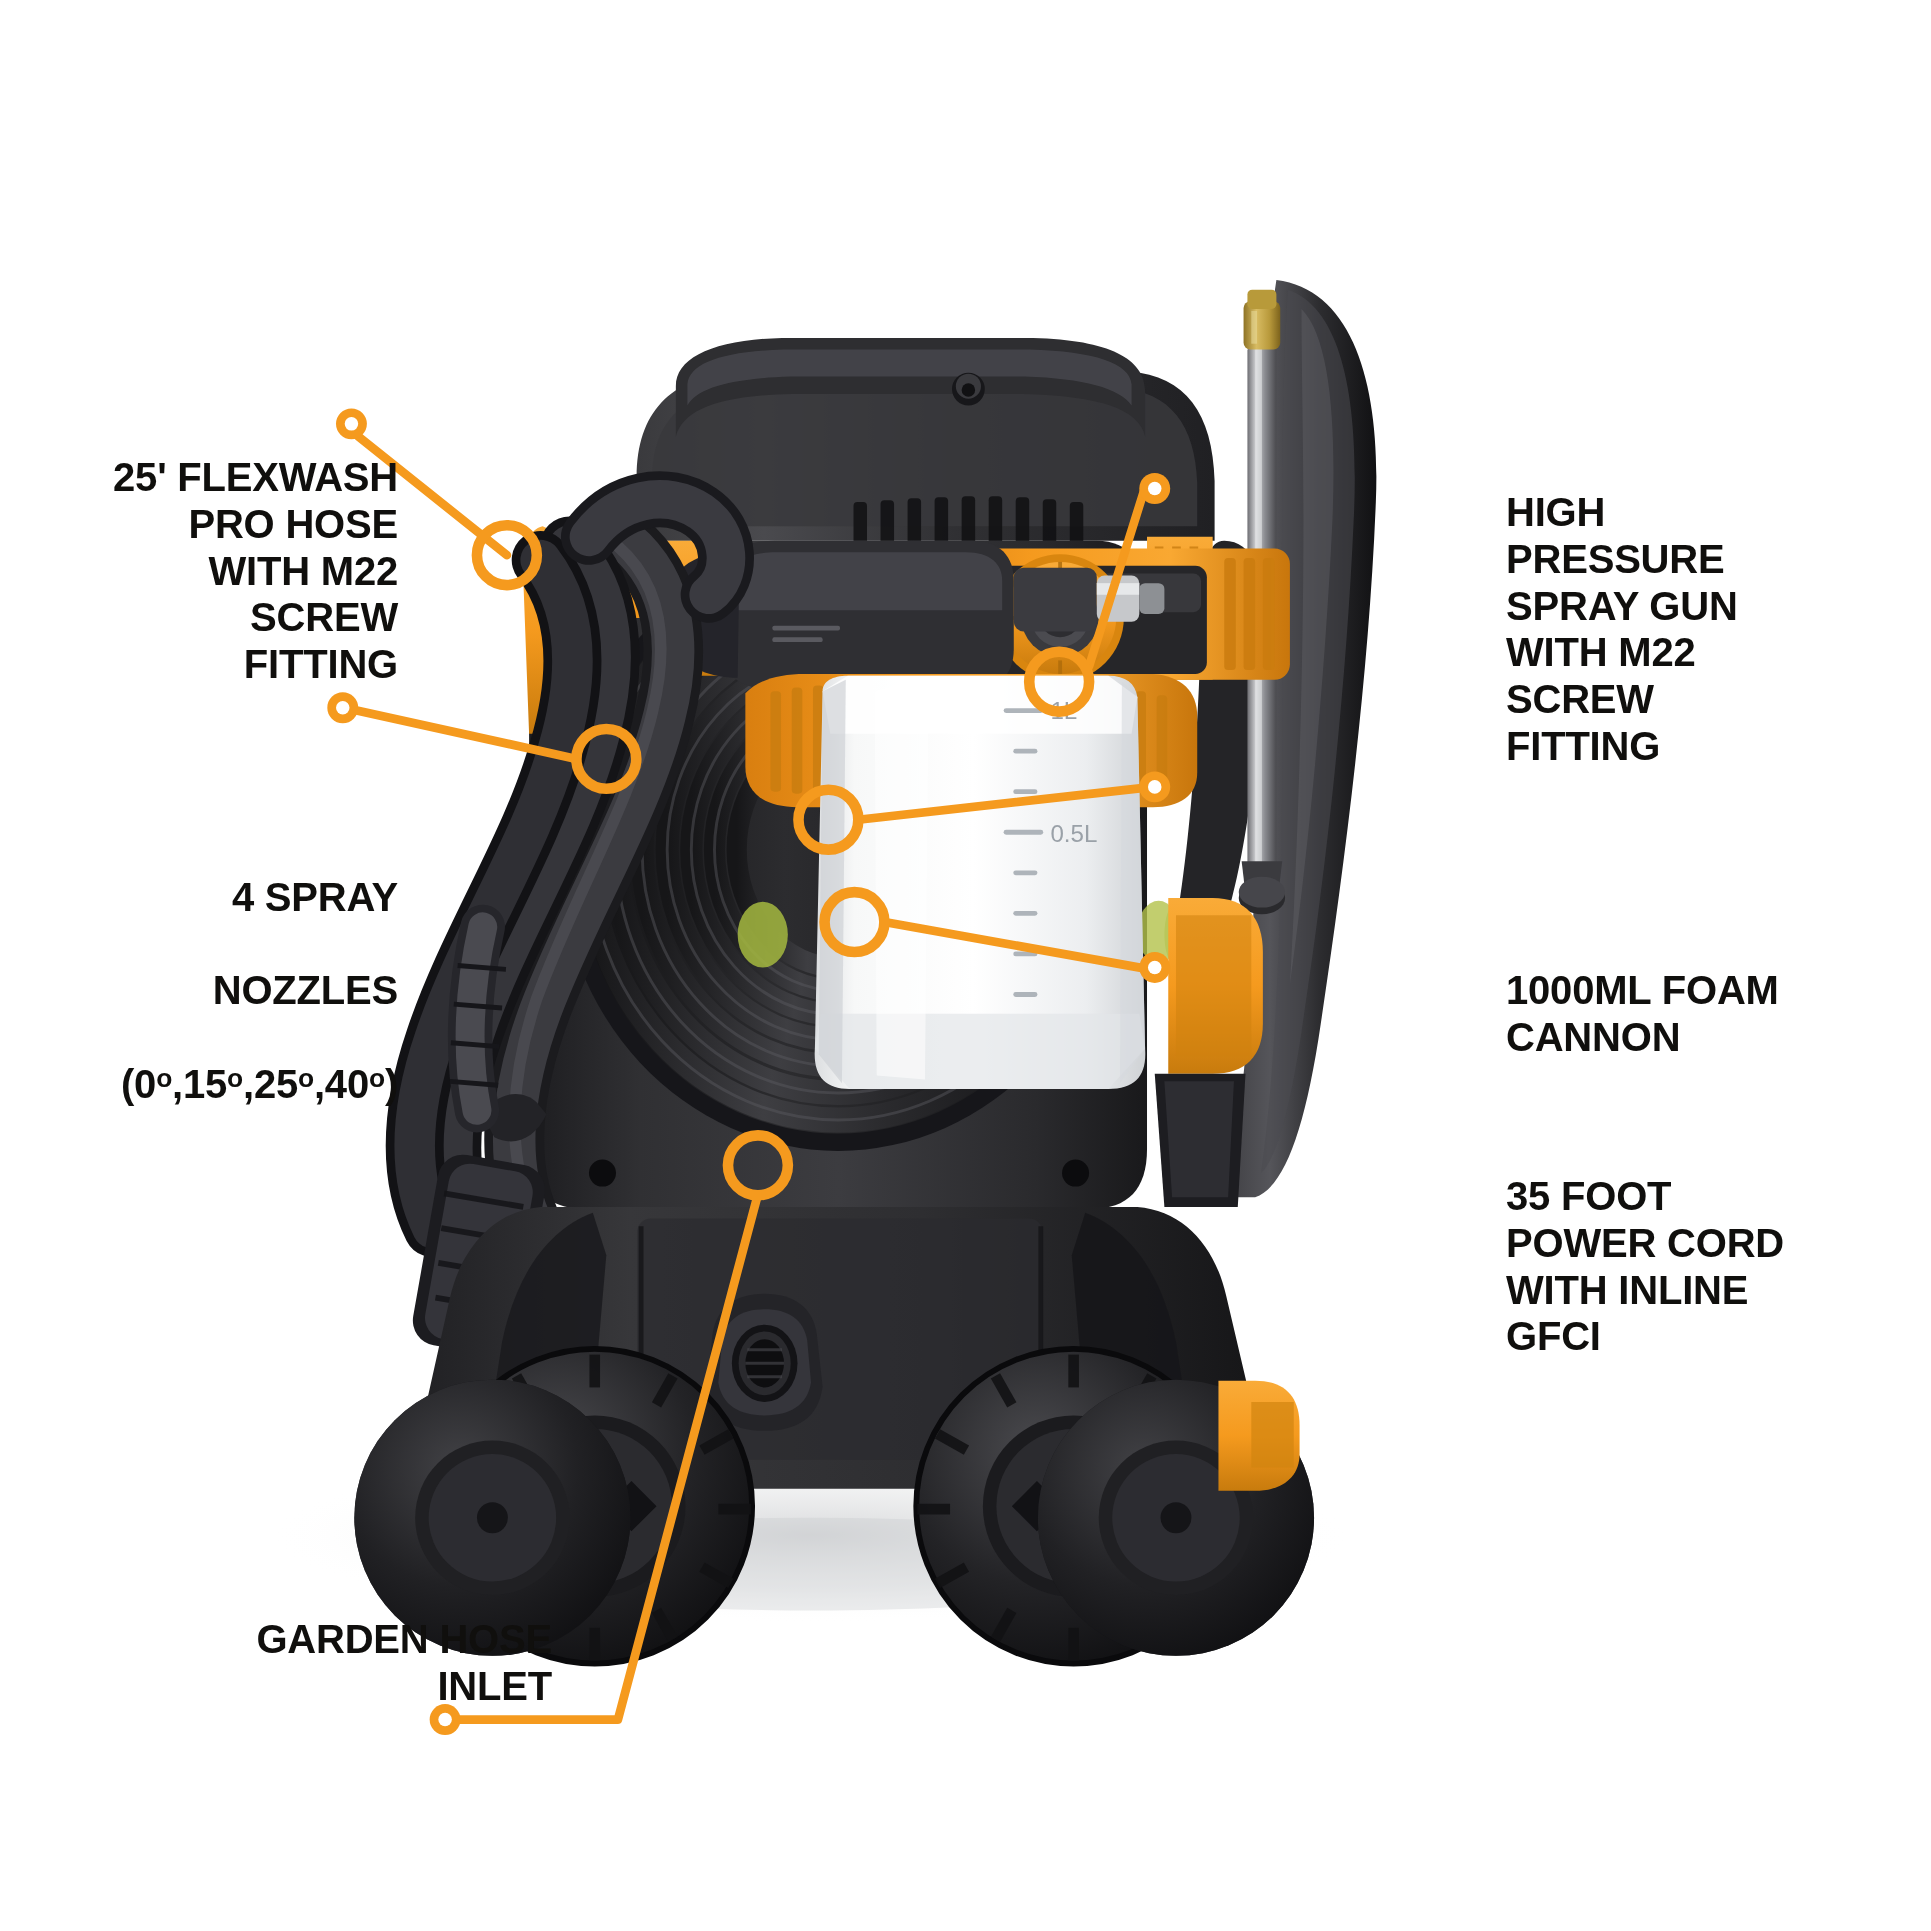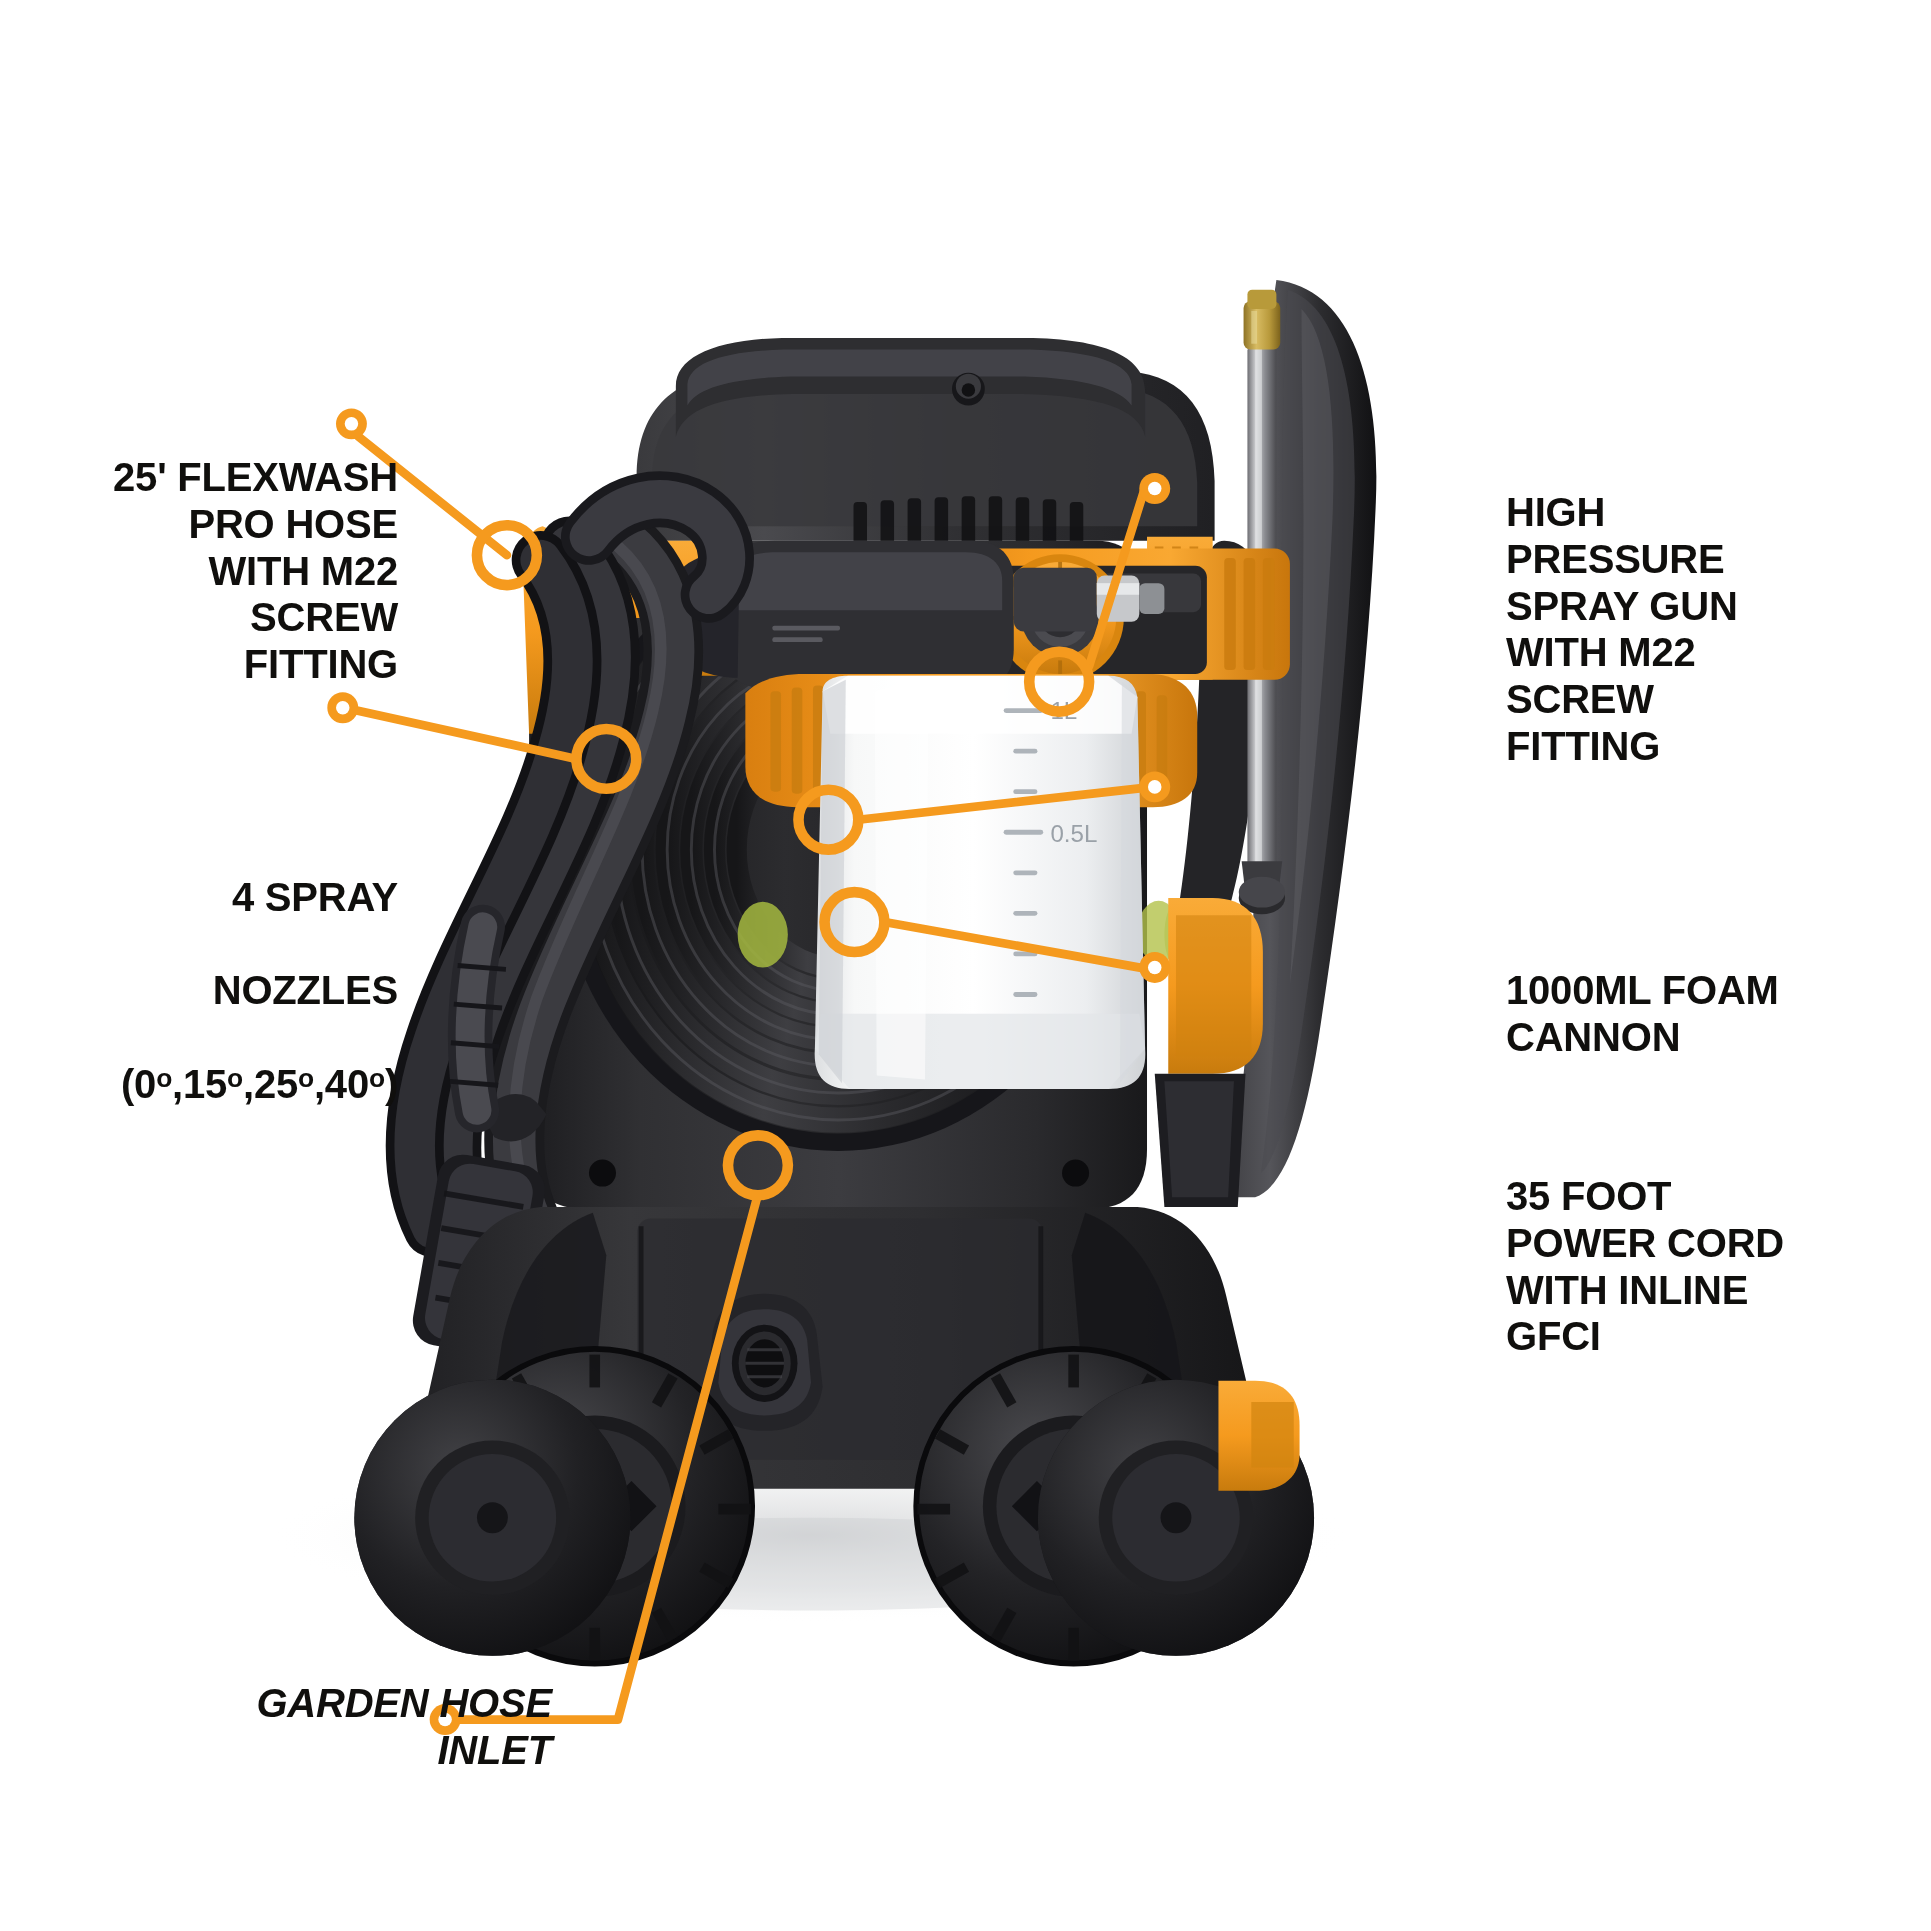--- a/index.html
+++ b/index.html
@@ -44,21 +44,21 @@
     font-size: 40px;
     line-height: 1.17;
     letter-spacing: -0.2px;
     white-space: pre-line;
   }
   .ct-right  { text-align: right; }
   .ct-left   { text-align: left; }
 
   .ct-hose      { right: 1533px; top: 454px;  width: 406px; }
   .ct-nozzles   { right: 1533px; top: 827px;  width: 406px; }
-  .ct-garden    { right: 1379px; top: 1680px; width: 406px; font-style: italic; }
+  .ct-garden    { right: 1379px; top: 1616px; width: 406px; }
 
   .ct-gun       { left: 1506px;  top: 473px;  width: 415px; margin-top: 16px; }
   .ct-foam      { left: 1506px;  top: 967px; width: 415px; }
   .ct-cord      { left: 1506px;  top: 1141px; width: 415px; margin-top: 32px; }
 
   .deg { font-size: 0.66em; vertical-align: 0.42em; font-weight: bold; }
 </style>
 </head>
 <body>
 

